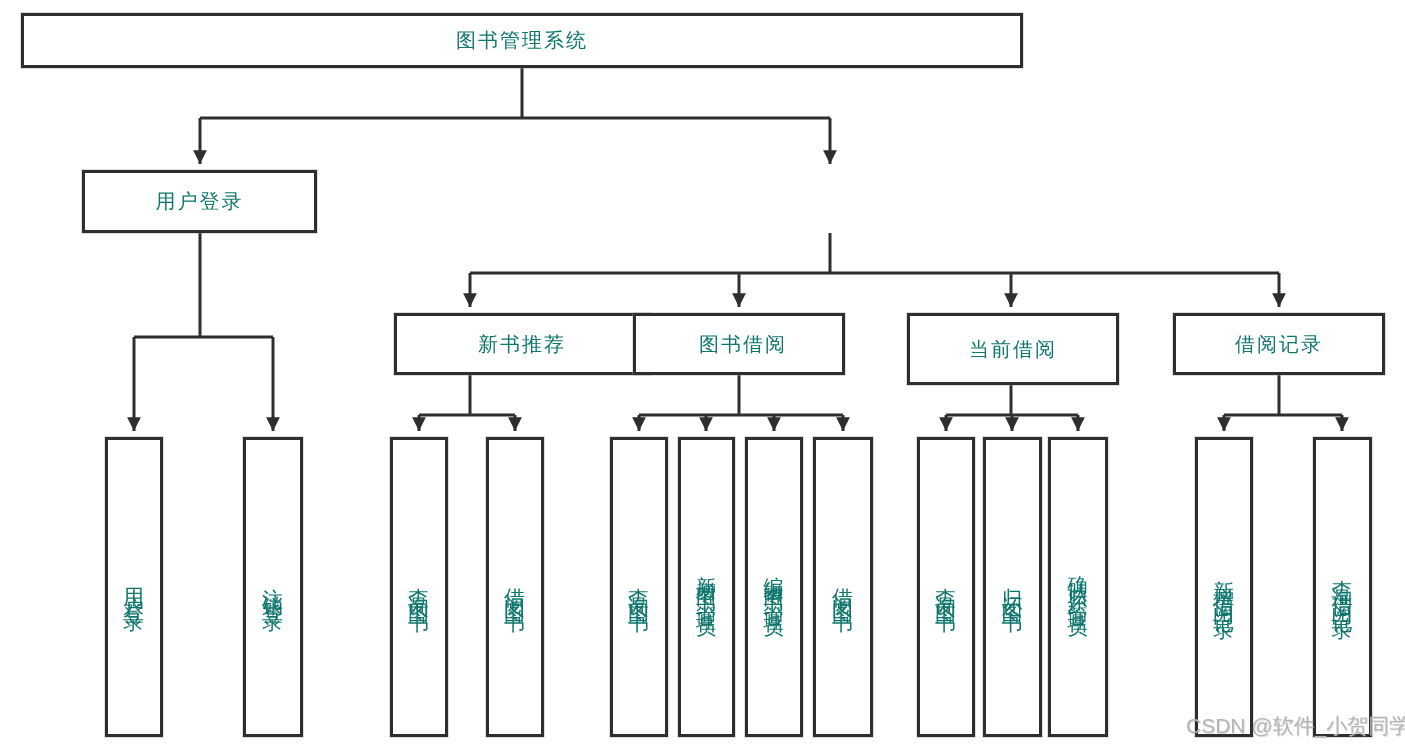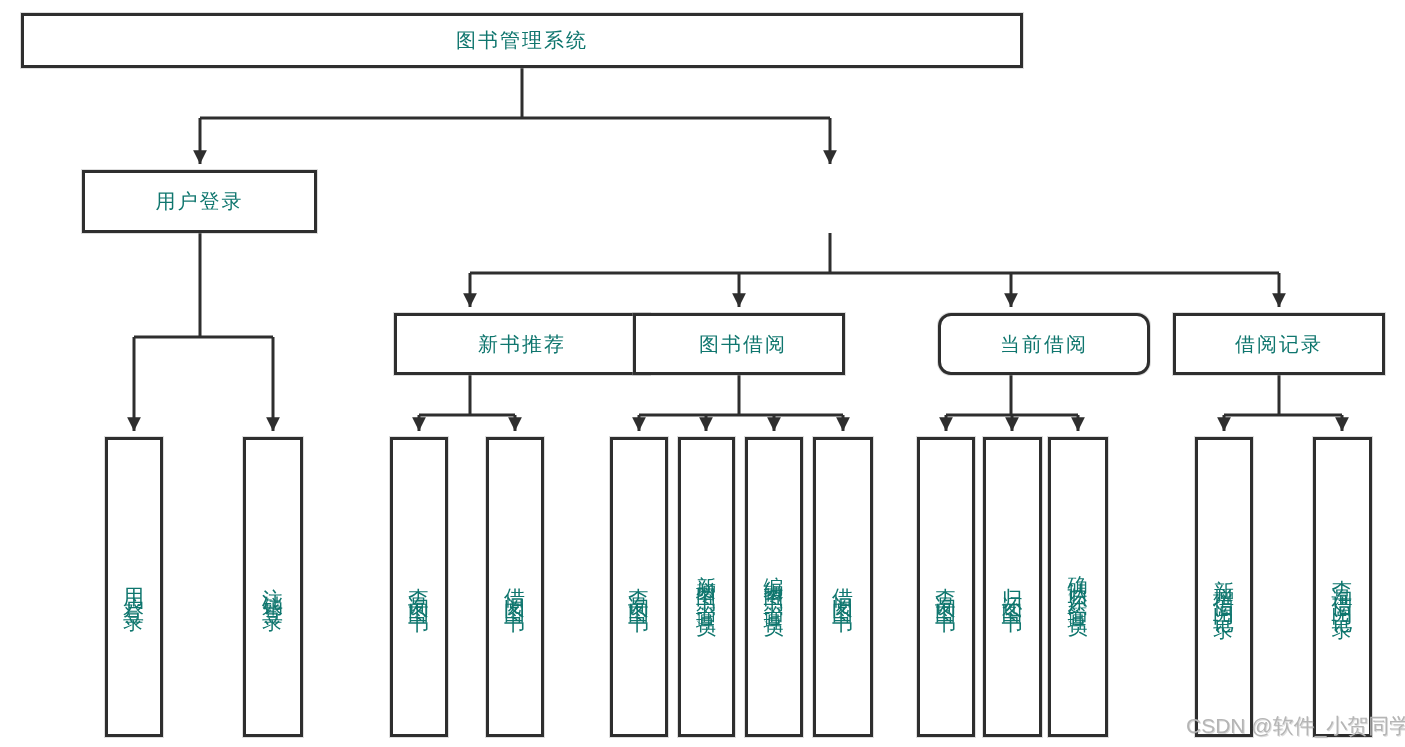--- a/index.html
+++ b/index.html
@@ -37,21 +37,21 @@
     letter-spacing: 2px;
     white-space: nowrap;
   }
 
   .node-root { left: 21px;  top: 13px;  width: 1002px; height: 55px; }
   .node-l2a  { left: 82px;  top: 170px; width: 235px;  height: 63px; }
   .node-l2b  { left: 712px; top: 170px; width: 235px;  height: 63px; }
 
   .node-l3a  { left: 362px;  top: 313px; width: 256px; height: 62px; margin-left: 32px; }
   .node-l3b  { left: 633px;  top: 313px; width: 212px; height: 62px; padding-left: 8px; }
-  .node-l3c  { left: 938px;  top: 313px; width: 212px; height: 62px; border-radius: 13px; }
+  .node-l3c  { left: 907px;  top: 313px; width: 212px; height: 72px; }
   .node-l3d  { left: 1173px; top: 313px; width: 212px; height: 62px; }
 
   .leaf {
     top: 437px;
     height: 300px;
     font-size: 21px;
   }
   .leaf span {
     writing-mode: vertical-rl;
     text-orientation: mixed;

